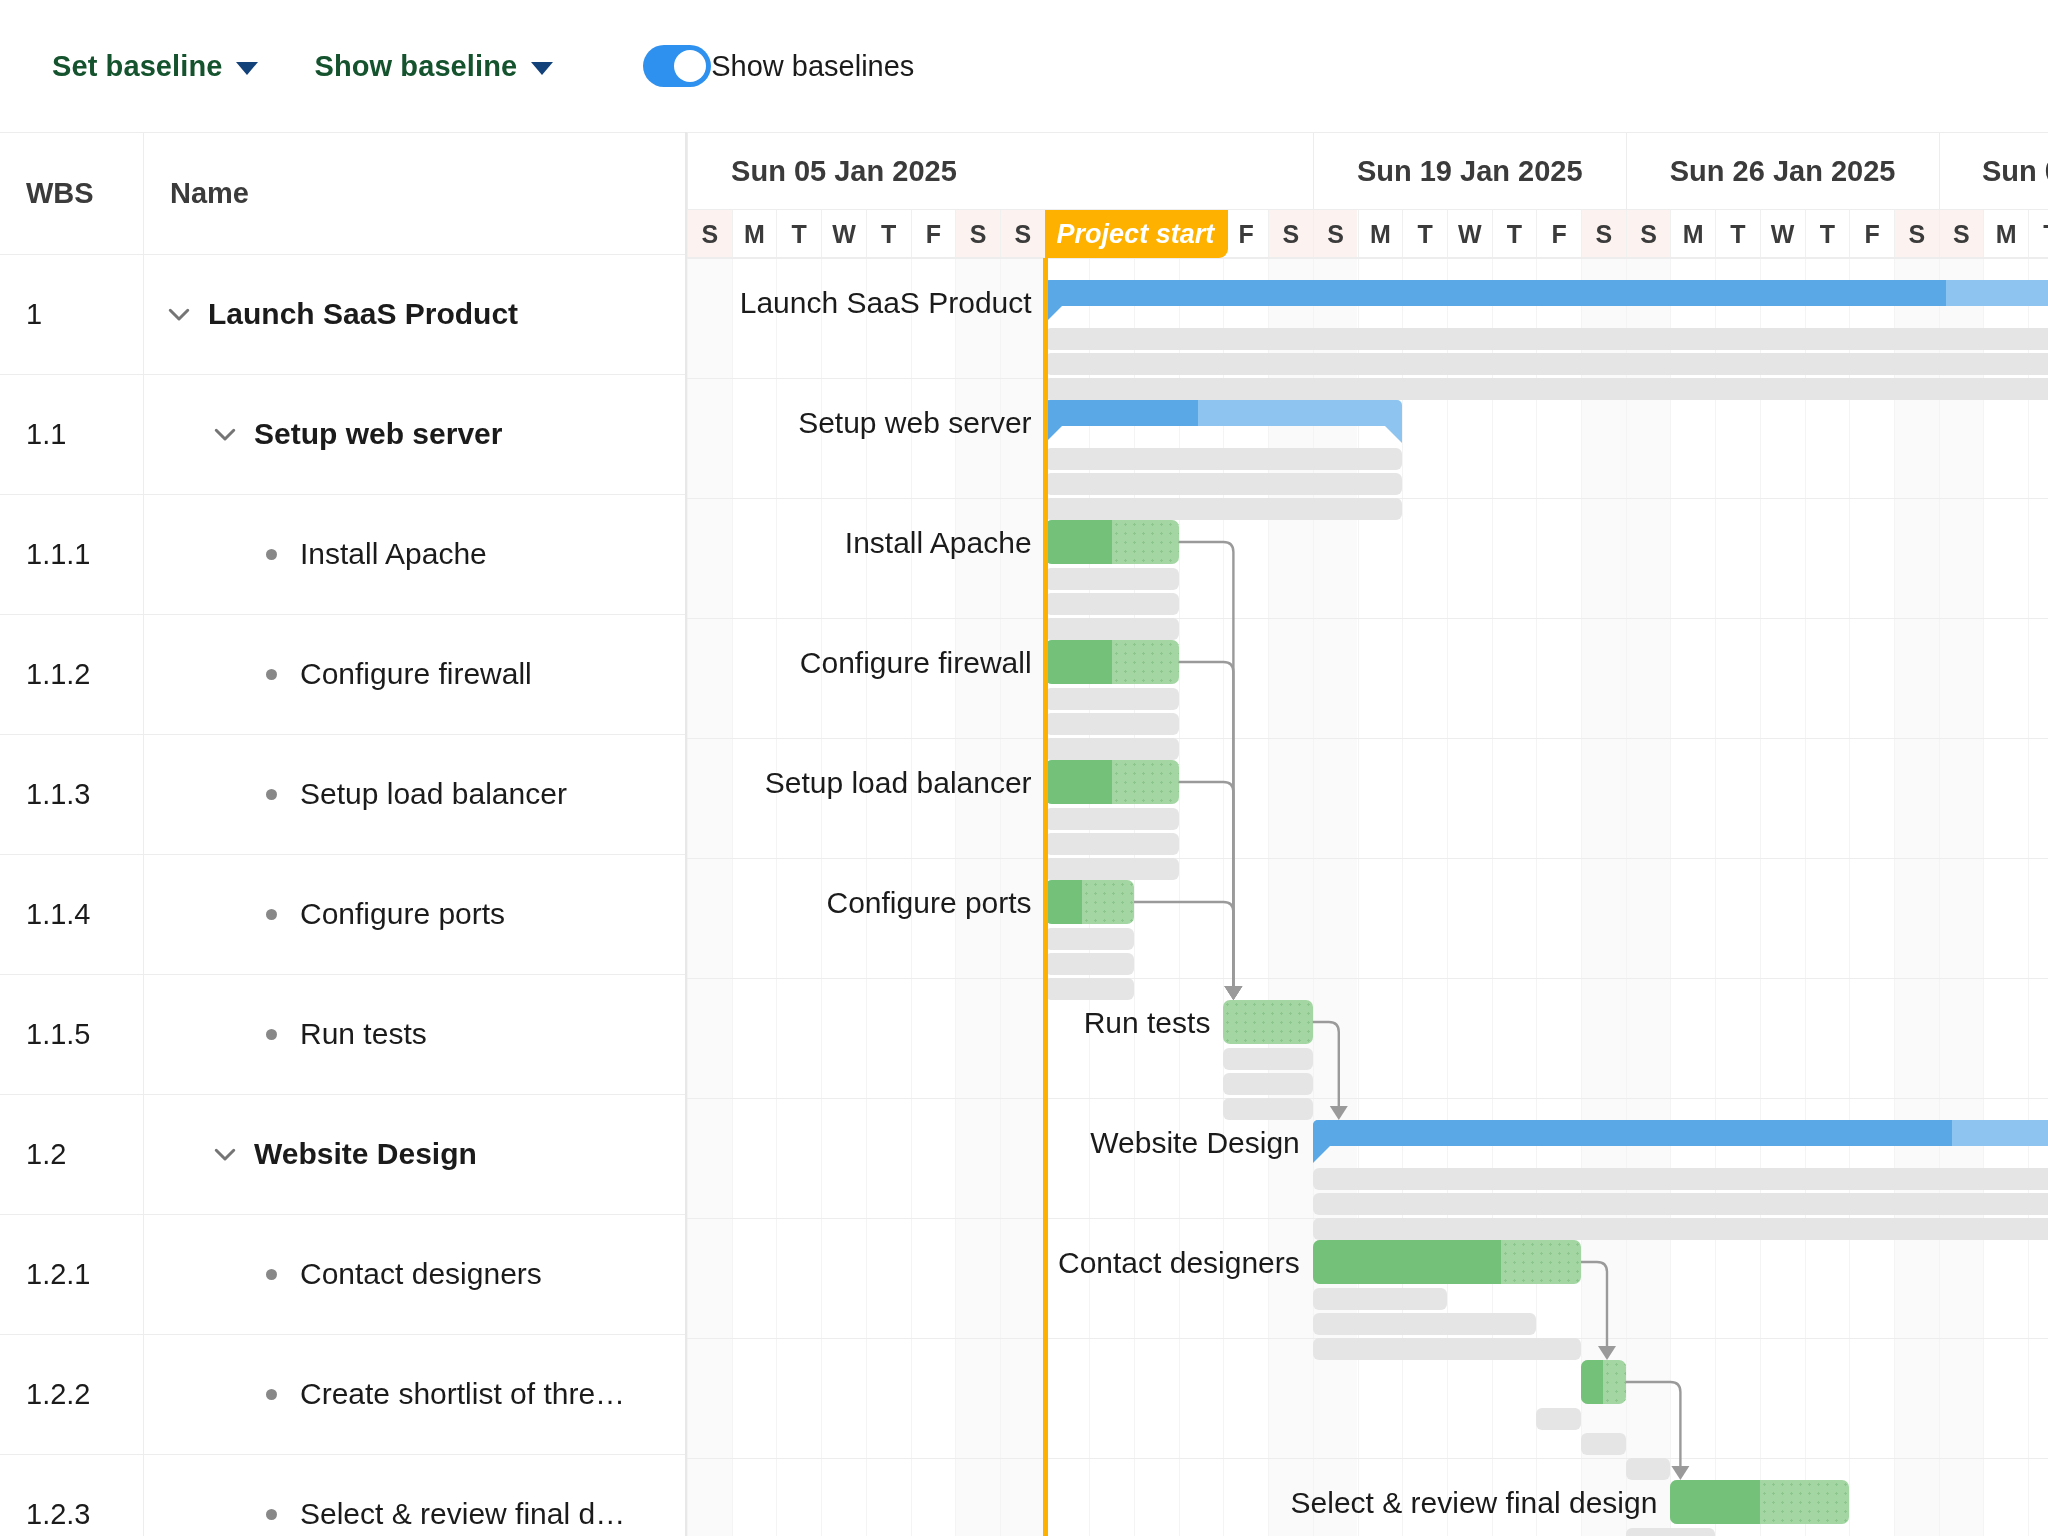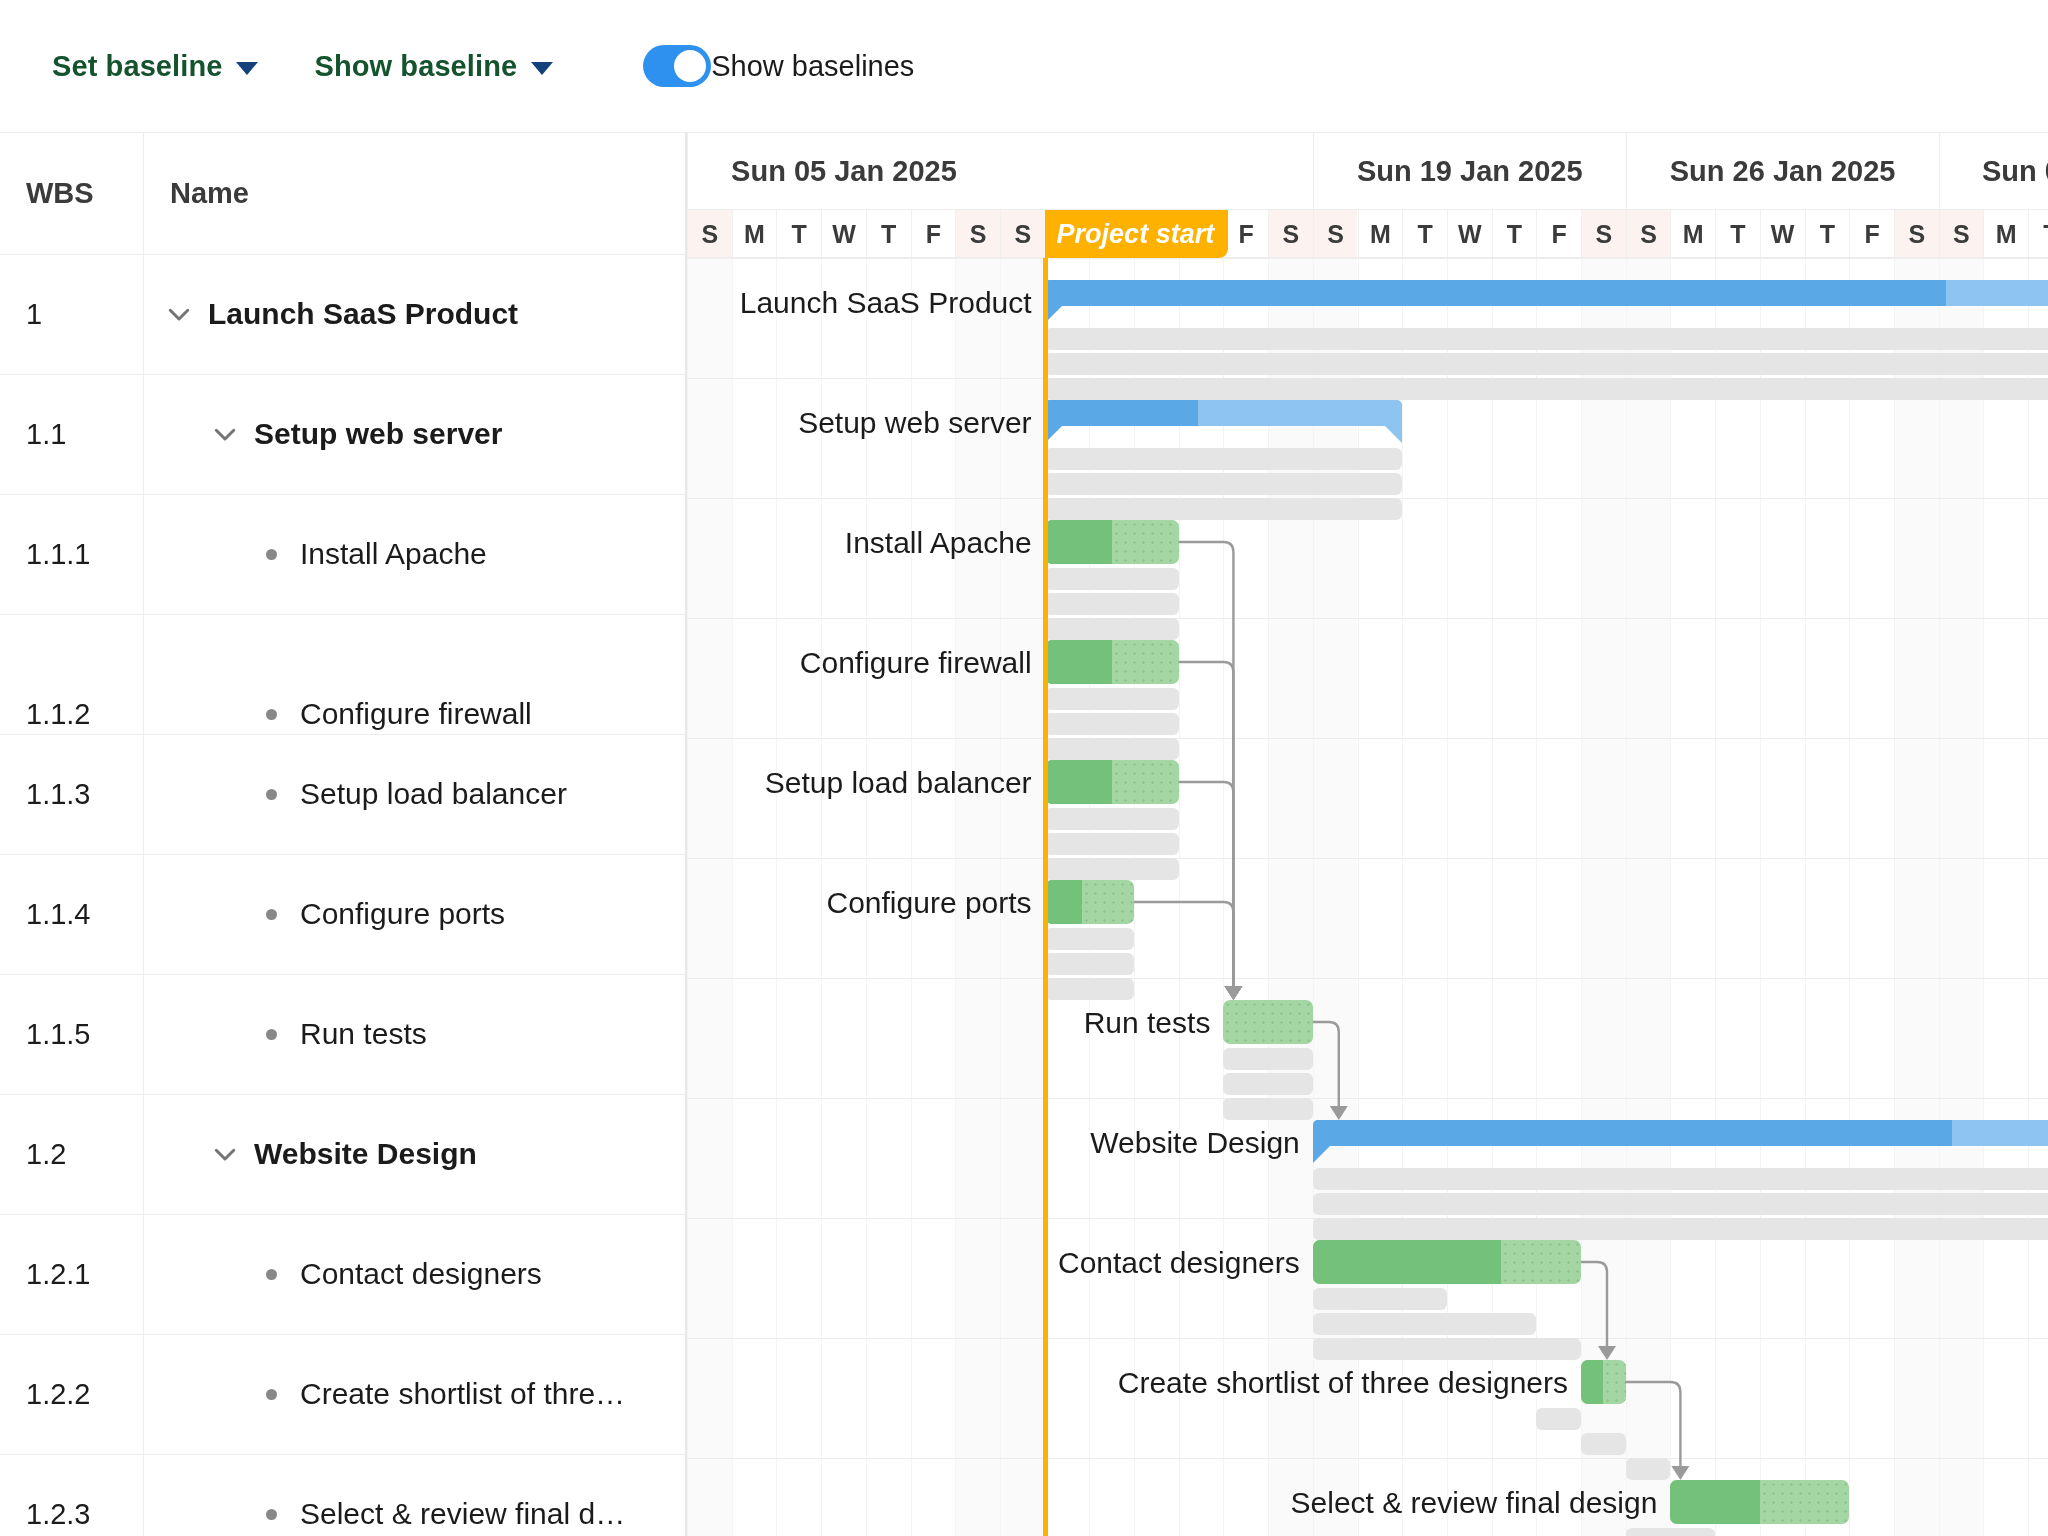--- a/index.html
+++ b/index.html
@@ -210,21 +210,21 @@
           <div class="row" style="top: 362px;">
             <div class="wbs">1.1.1</div>
             <div class="namecell" style="left: 252px;">
               <div class="bullet">
                 <i></i>
               </div>
               <div class="nm">Install Apache</div>
             </div>
           </div>
           <div class="hline" style="top: 482px; width: 686px;"></div>
-          <div class="row" style="top: 482px; margin-top: 40px;">
+          <div class="row" style="top: 482px;">
             <div class="wbs">1.1.2</div>
             <div class="namecell" style="left: 252px;">
               <div class="bullet">
                 <i></i>
               </div>
               <div class="nm">Configure firewall</div>
             </div>
           </div>
           <div class="hline" style="top: 602px; width: 686px;"></div>
           <div class="row" style="top: 602px;">
@@ -462,21 +462,20 @@
             <div class="bl" style="left: 625.8px; width: 1162.2px; top: 935px;"></div>
             <div class="bl" style="left: 625.8px; width: 1162.2px; top: 960px;"></div>
             <div class="bar-label" style="left: 625.8px; top: 990px;">Contact designers</div>
             <div class="tbar" style="left: 625.8px; width: 268.2px; top: 982px;">
               <div class="dots" style="width:30.000000000000004%"></div>
               <div class="done" style="width:70%"></div>
             </div>
             <div class="bl" style="left: 625.8px; width: 134.1px; top: 1030px;"></div>
             <div class="bl" style="left: 625.8px; width: 223.5px; top: 1055px;"></div>
             <div class="bl" style="left: 625.8px; width: 268.2px; top: 1080px;"></div>
-            <div class="bar-label" style="left: 894px; top: 1110px;">Create shortlist of three designers</div>
             <div class="tbar" style="left: 894px; width: 44.7px; top: 1102px;">
               <div class="dots" style="width:50%"></div>
               <div class="done" style="width:50%"></div>
             </div>
             <div class="bl" style="left: 849.3px; width: 44.7px; top: 1150px;"></div>
             <div class="bl" style="left: 894px; width: 44.7px; top: 1175px;"></div>
             <div class="bl" style="left: 938.7px; width: 44.7px; top: 1200px;"></div>
             <div class="bar-label" style="left: 983.4px; top: 1230px;">Select &amp; review final design</div>
             <div class="tbar" style="left: 983.4px; width: 178.8px; top: 1222px;">
               <div class="dots" style="width:50%"></div>

